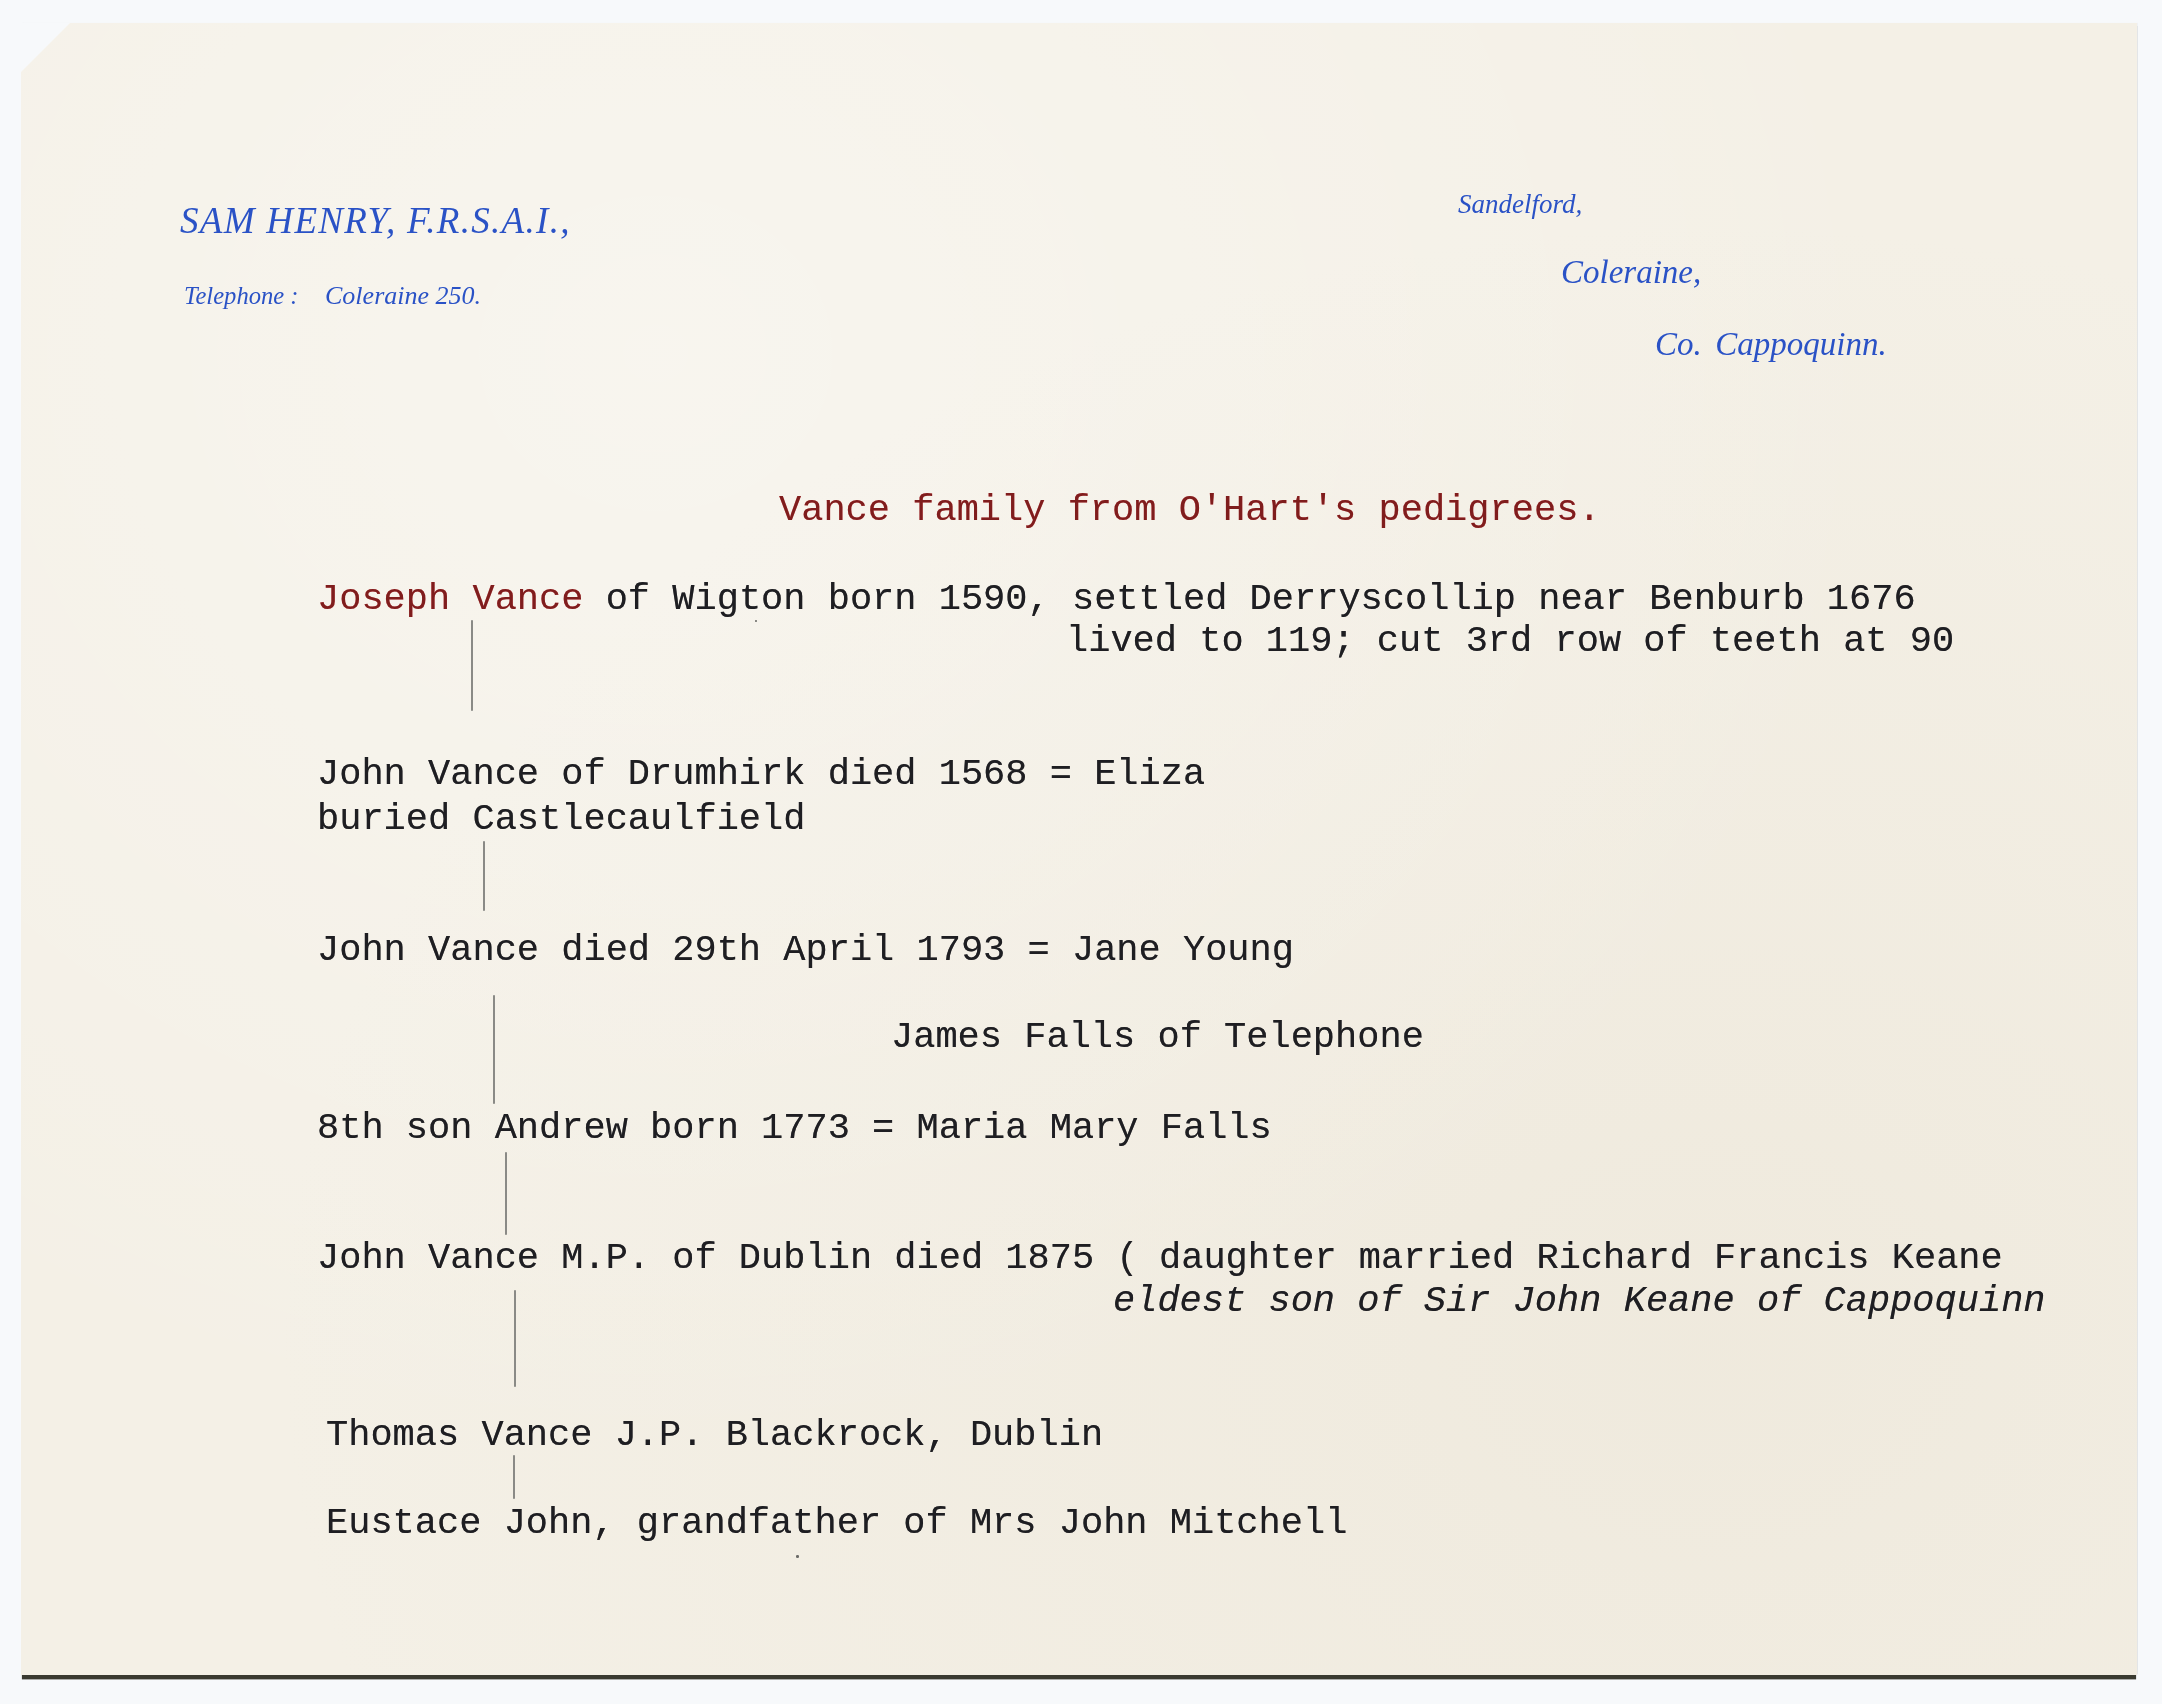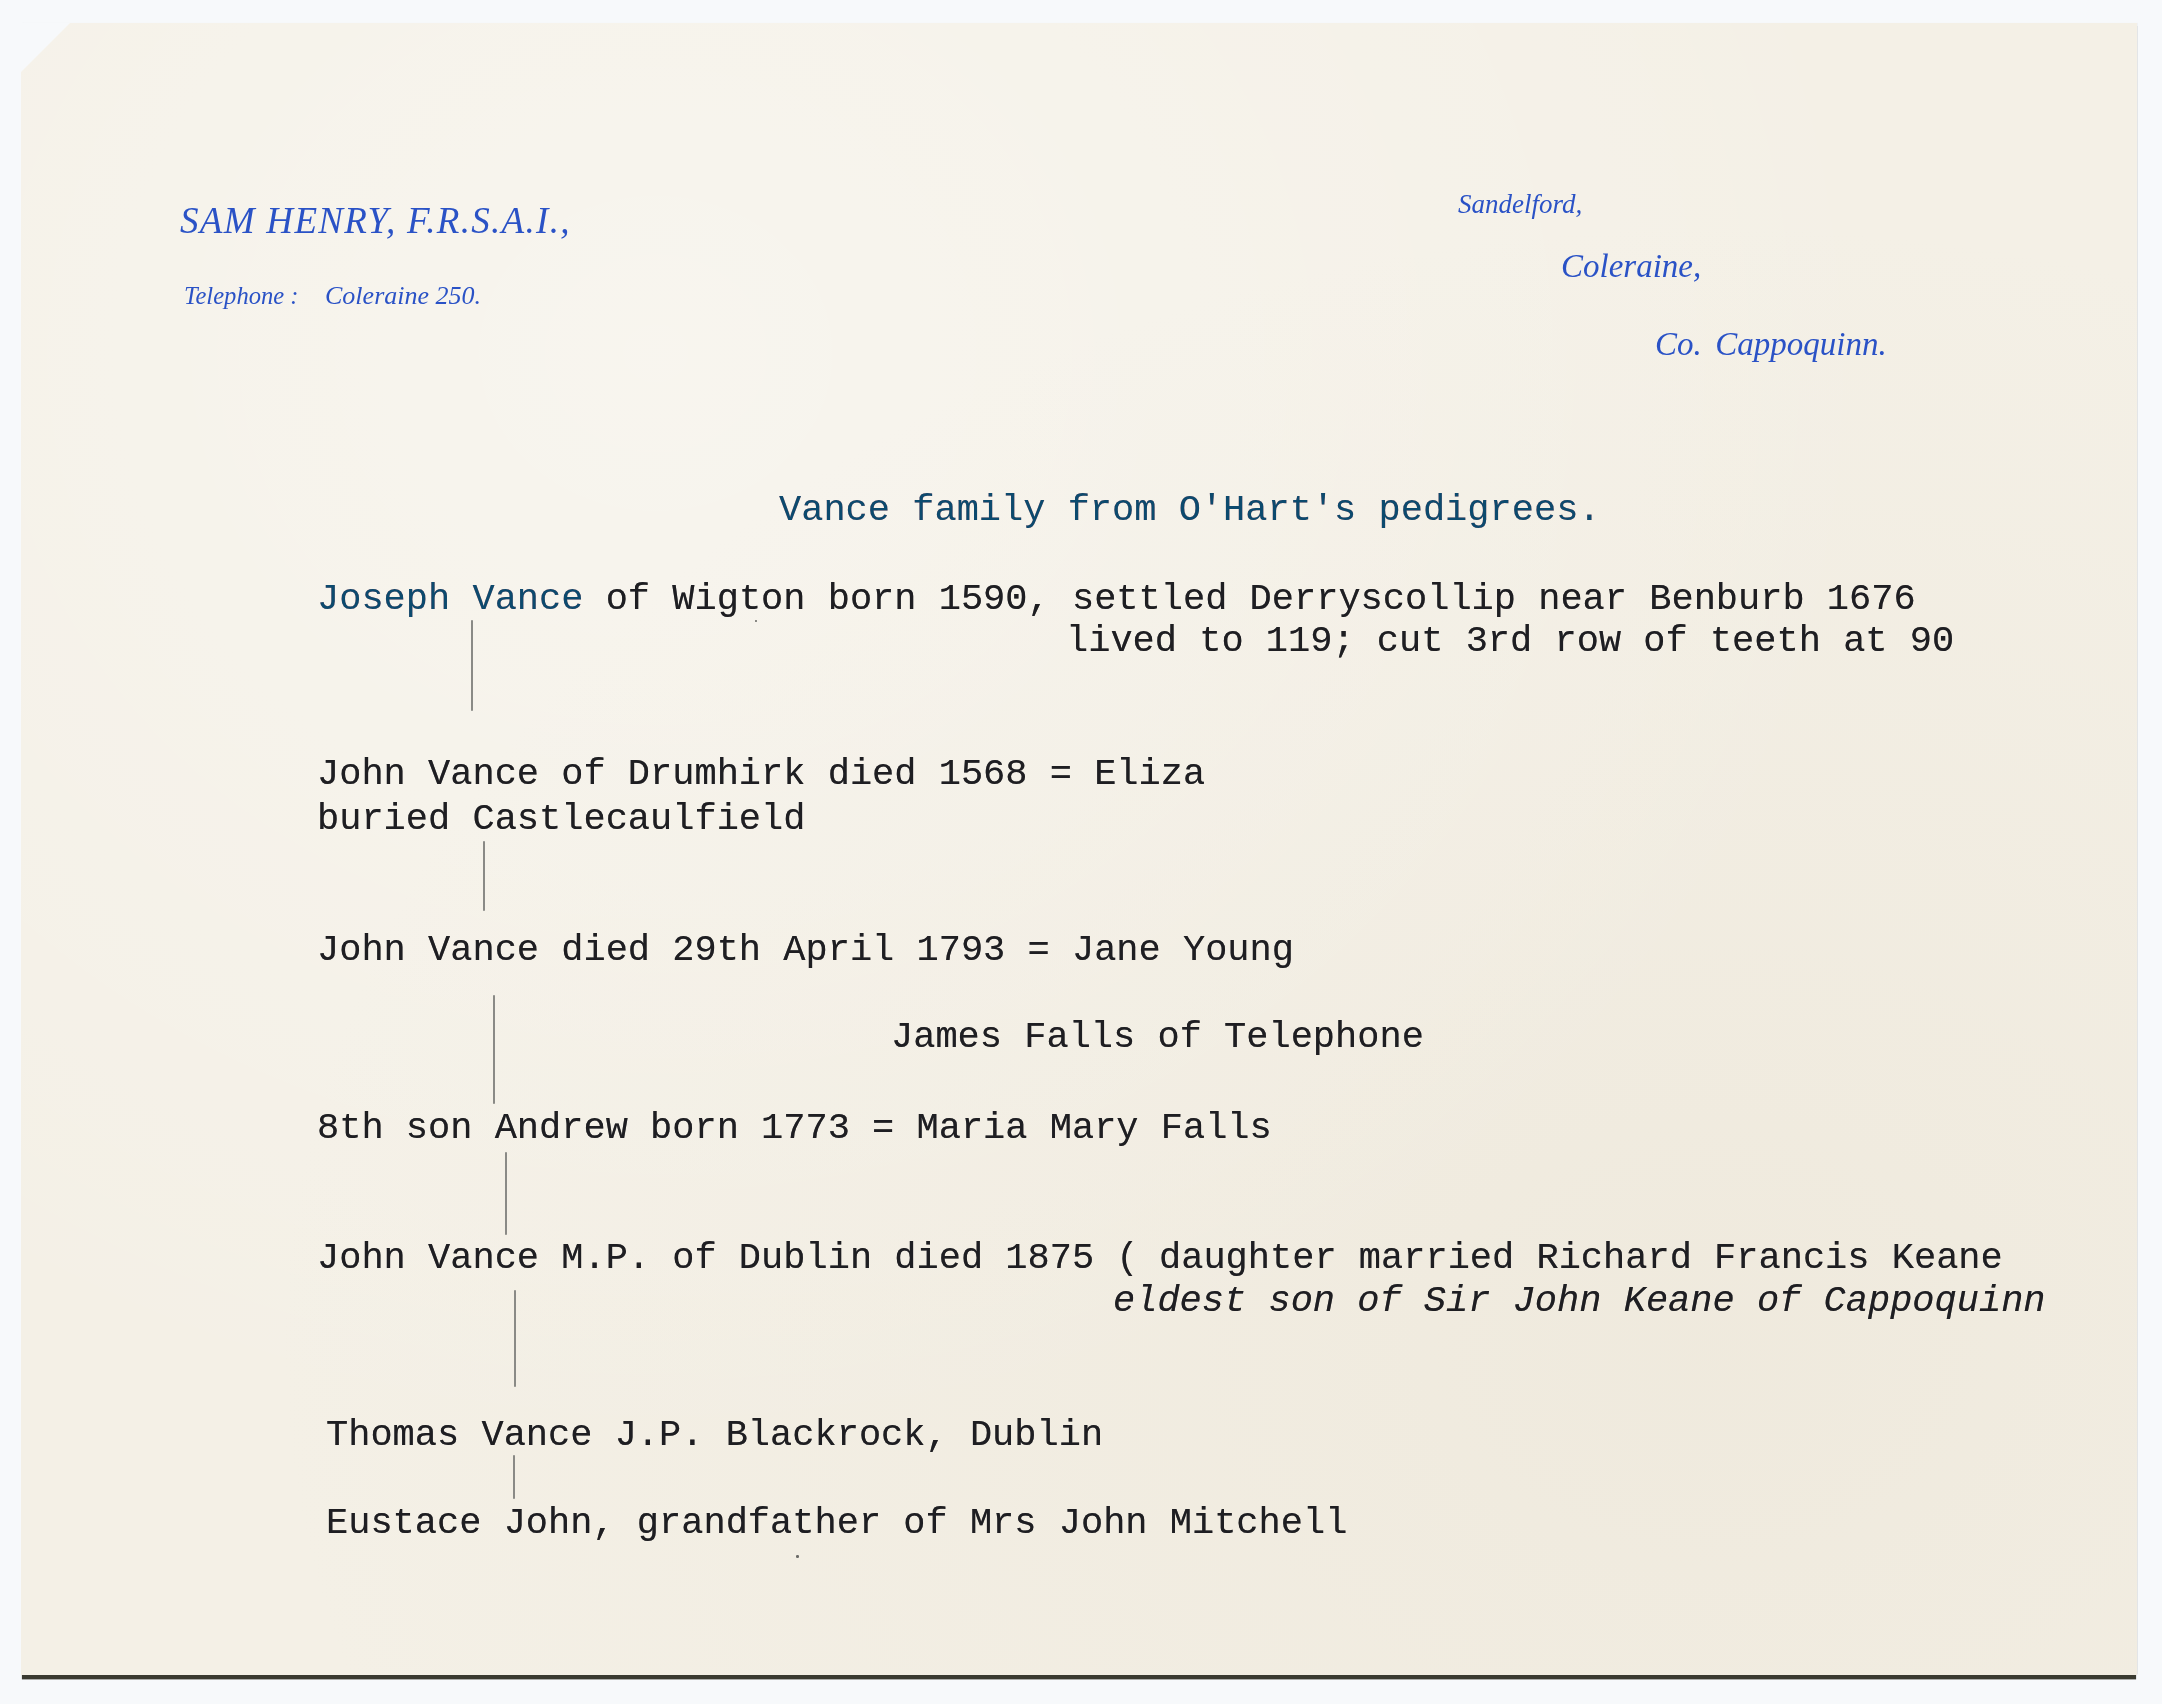--- a/index.html
+++ b/index.html
@@ -34,42 +34,42 @@
   }
   .tw {
     position: absolute;
     font-family: "Liberation Mono", "DejaVu Sans Mono", monospace;
     font-size: 37px;
     color: #1e1e22;
     white-space: pre;
     line-height: 1;
     text-shadow: 0 0 0.5px rgba(20,20,25,0.6);
   }
-  .red { color: #0c4a6e; text-shadow: 0 0 0.5px rgba(227,34,46,0.5); }
+  .red { color: #7f1d1d; text-shadow: 0 0 0.5px rgba(227,34,46,0.5); }
   .conn {
     position: absolute;
     width: 1.8px;
     background: #8a8a86;
     border-radius: 0.9px;
   }
   .speck { position: absolute; width: 2.6px; height: 2.6px; border-radius: 50%; background: #6a6a66; }
 </style>
 </head>
 <body>
 
 <div class="paper"></div>
 <div class="fold"></div>
 
 <div class="lh" style="left:180px; top:202px; font-size:37px; letter-spacing:1.3px;">SAM HENRY, F.R.S.A.I.,</div>
 <div style="position:absolute; left:184px; top:283px;">
   <span class="lh" style="position:static; font-size:24.6px;">Telephone :</span>
   <span class="lh" style="position:static; font-size:26px; margin-left:23px;">Coleraine 250.</span>
 </div>
 <div class="lh" style="left:1458px; top:191px; font-size:27px;">Sandelford,</div>
-<div class="lh" style="left:1561px; top:250px; font-size:33px;">Coleraine,</div>
+<div class="lh" style="left:1561px; top:256px; font-size:33px;">Coleraine,</div>
 <div class="lh" style="left:1655px; top:328px; font-size:33px; word-spacing:5.3px;">Co. Cappoquinn.</div>
 
 <div class="tw red" style="left:779px; top:492px;">Vance family from O'Hart's pedigrees.</div>
 
 <div class="tw" style="left:317px; top:581px;"><span class="red">Joseph Vance</span><span> of Wigton born 1590, settled Derryscollip near Benburb 1676</span></div>
 <div class="tw" style="left:1066px; top:623px;">lived to 119; cut 3rd row of teeth at 90</div>
 <div class="conn" style="left:471px; top:620px; height:91px;"></div>
 
 <div class="tw" style="left:317px; top:756px;">John Vance of Drumhirk died 1568 = Eliza</div>
 <div class="tw" style="left:317px; top:801px;">buried Castlecaulfield</div>

